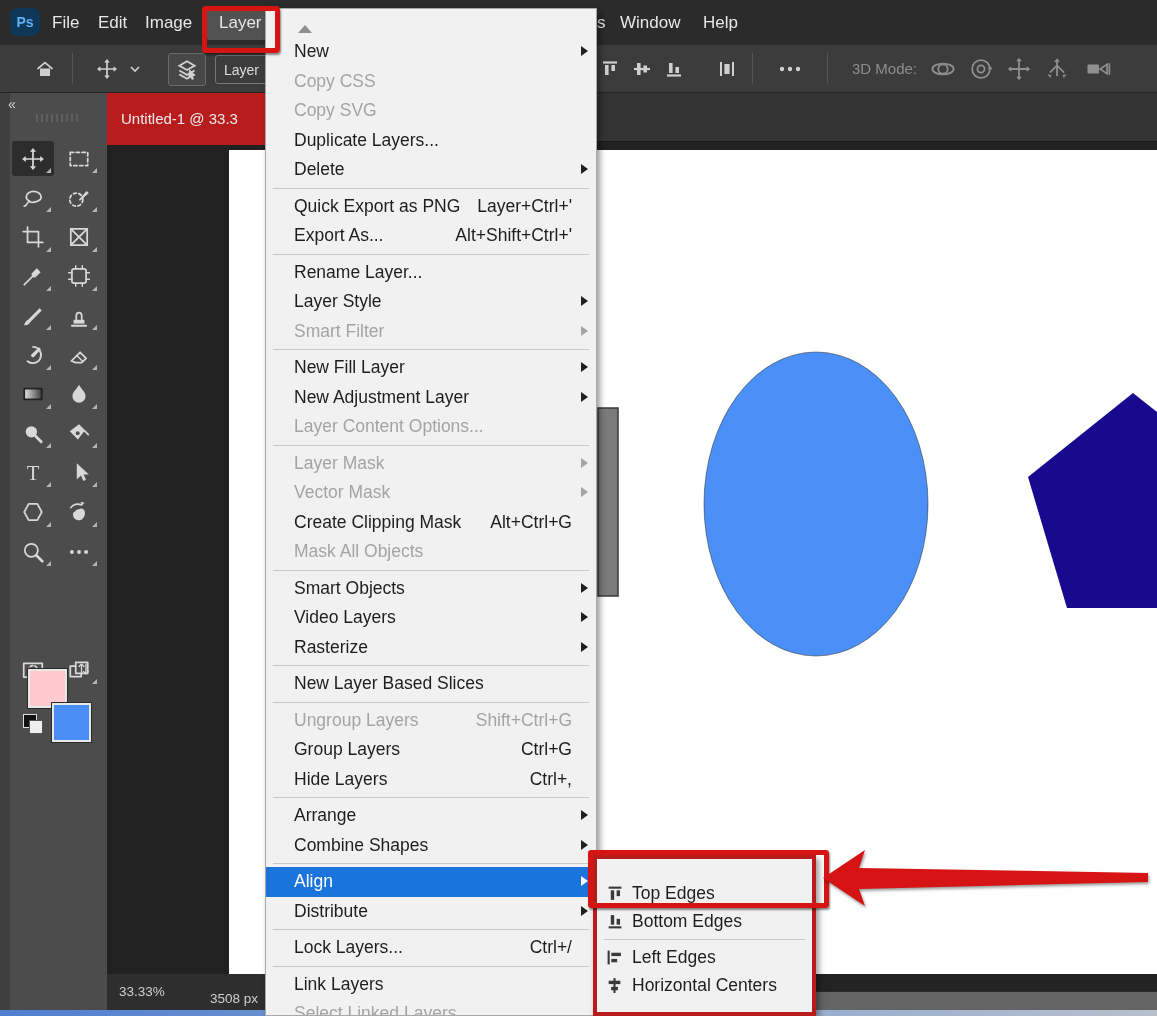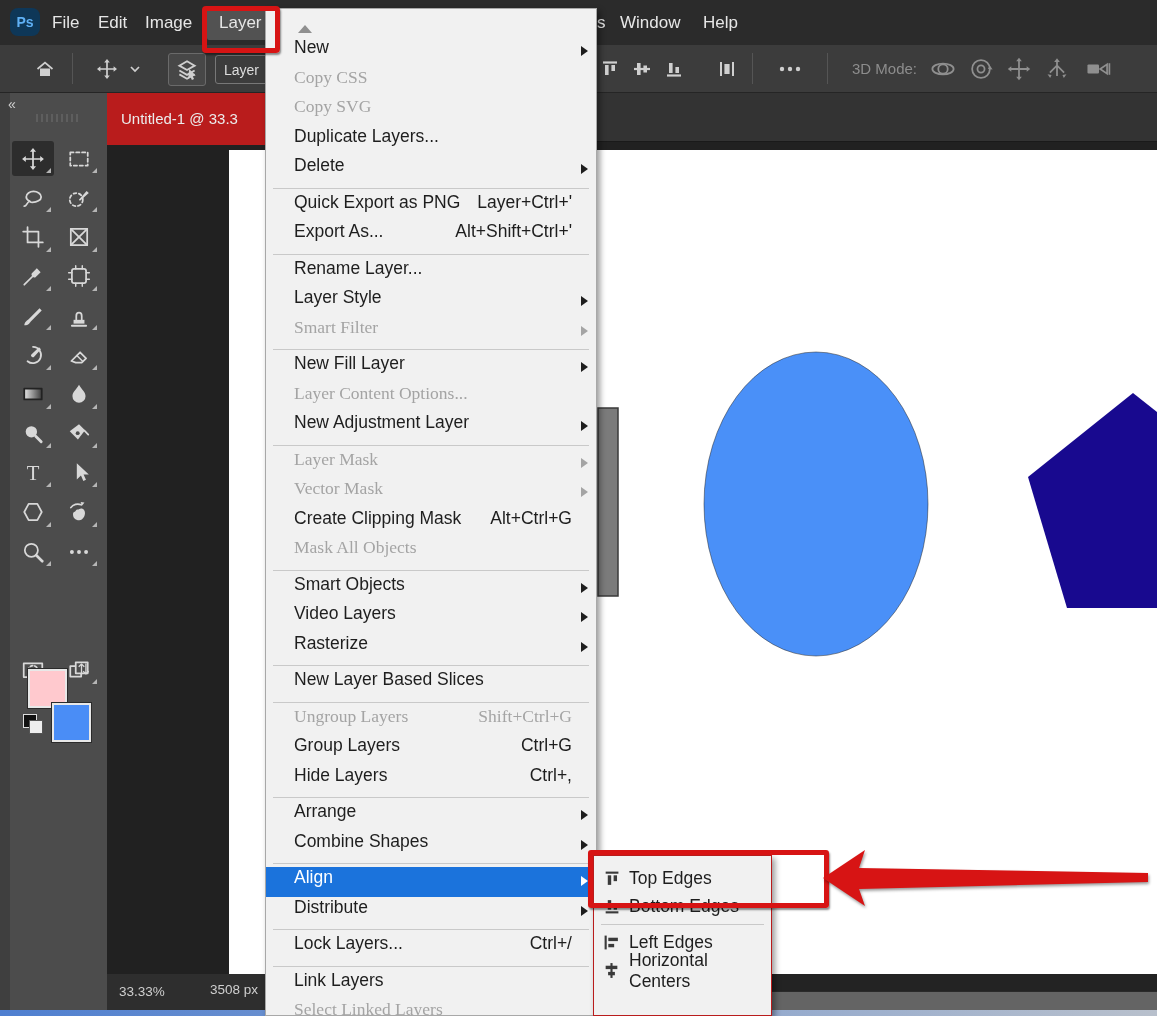--- a/index.html
+++ b/index.html
@@ -54,43 +54,43 @@
            box-sizing:border-box;}
   #pasteboard{position:absolute;left:107px;top:141px;width:1050px;height:834px;background:#212121;}
   #canvas-white{position:absolute;left:229px;top:150px;width:928px;height:824px;background:#fff;}
   #shapes{position:absolute;left:0;top:0;z-index:2;pointer-events:none;}
   
   #strip-dark{position:absolute;left:107px;top:974px;width:1050px;height:17px;background:#232323;}
   #strip-gray{position:absolute;left:107px;top:991px;width:1050px;height:19px;background:#646464;border-top:1px solid #2a2a2a;}
   #statusblock{position:absolute;left:107px;top:974px;width:240px;height:36px;background:#2e2e2e;
                color:#cfcfcf;font-size:13.5px;text-align:center;}
   #status-zoom{position:absolute;left:12px;top:10px;}
-  #status-dims{position:absolute;left:103px;top:8px;}
+  #status-dims{position:absolute;left:103px;top:17px;}
   #bottomline{position:absolute;left:0;top:1010px;width:1157px;height:6px;
               background:linear-gradient(90deg,#4f7fd0,#b8c0cc);}
   
   #layer-menu{position:absolute;left:265px;top:8px;width:332px;height:1008px;background:#f1f1f1;
               border:1px solid #a8a8a8;box-sizing:border-box;z-index:40;overflow:hidden;
               box-shadow:3px 3px 6px rgba(0,0,0,.4);padding-top:12px;}
   #menu-scroll-up{height:16px;display:flex;align-items:center;}
   #menu-scroll-up .tri{margin-left:32px;width:0;height:0;border-left:7px solid transparent;
         border-right:7px solid transparent;border-bottom:8px solid #8f8f8f;}
-  .mi{height:29.5px;display:flex;padding:0 24px 0 28px;position:relative;
+  .mi{height:29.5px;display:flex;align-items:center;padding:0 24px 0 28px;position:relative;
       color:#1e1e1e;font-size:17.5px;box-sizing:border-box;}
   .mi .sc{margin-left:auto;}
   .mi .ar{position:absolute;right:8px;top:50%;margin-top:-5.5px;width:0;height:0;
       border-top:5.5px solid transparent;border-bottom:5.5px solid transparent;border-left:7.5px solid #1e1e1e;}
-  .mi.dis{color:#a4a4a4;font-family:Liberation Serif, serif;}
+  .mi.dis{color:#a4a4a4;}
   .mi.dis .ar{border-left-color:#a4a4a4;}
   .mi.hl{background:#1b73dc;color:#fff;}
   .mi.hl .ar{border-left-color:#fff;}
   .msep{height:1px;background:#c9c9c9;margin:3px 7px;}
   
-  #align-submenu{position:absolute;left:593px;top:855px;width:179px;height:161px;background:#f1f1f1;
-              border:1px solid #b91c1c;box-sizing:border-box;z-index:45;padding-top:8px;overflow:hidden;
+  #align-submenu{position:absolute;left:593px;top:855px;width:223px;height:161px;background:#f1f1f1;
+              border:4px solid #b91c1c;box-sizing:border-box;z-index:45;padding-top:20px;overflow:hidden;
               box-shadow:3px 3px 6px rgba(0,0,0,.4);}
   .smi{height:28.5px;display:flex;align-items:center;padding:0 8px 0 9px;color:#1e1e1e;font-size:17.5px;}
   .smi svg{margin-right:9px;flex:0 0 auto;}
   svg.ai{stroke:#3a3a3a;fill:none;stroke-width:1.8px;}
   svg.ai .f{fill:#3a3a3a;stroke:none;}
   
   .anno{position:absolute;z-index:60;pointer-events:none;}
   #layer-redbox{left:202px;top:6px;width:68px;height:37px;border:5px solid #d71414;border-radius:4px;
                 box-shadow:1px 2px 2px rgba(0,0,0,.45);}
   #topedges-redbox{left:588px;top:850px;width:231px;height:48px;border:5px solid #d71414;border-radius:3px;
@@ -433,26 +433,26 @@
         </div>
         <div class="mi dis">
           <span class="lbl">Smart Filter</span>
           <span class="ar"></span>
         </div>
         <div class="msep"></div>
         <div class="mi">
           <span class="lbl">New Fill Layer</span>
           <span class="ar"></span>
         </div>
+        <div class="mi">
+          <span class="lbl">New Adjustment Layer</span>
+          <span class="ar"></span>
+        </div>
         <div class="mi dis">
           <span class="lbl">Layer Content Options...</span>
-        </div>
-        <div class="mi">
-          <span class="lbl">New Adjustment Layer</span>
-          <span class="ar"></span>
         </div>
         <div class="msep"></div>
         <div class="mi dis">
           <span class="lbl">Layer Mask</span>
           <span class="ar"></span>
         </div>
         <div class="mi dis">
           <span class="lbl">Vector Mask</span>
           <span class="ar"></span>
         </div>

